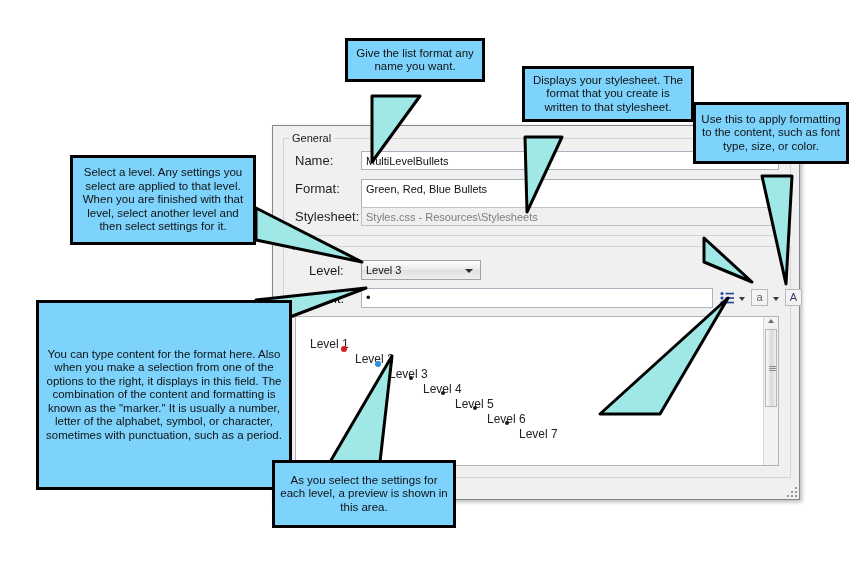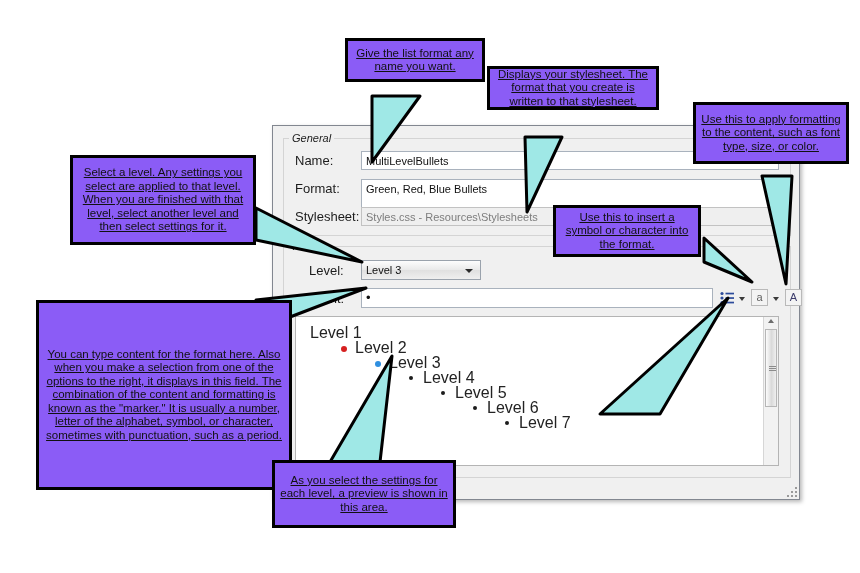--- a/index.html
+++ b/index.html
@@ -116,24 +116,25 @@
   
   #preview {
     position: absolute;
     background: #ffffff;
     border: 1px solid #b4b4b4;
     box-sizing: border-box;
     overflow: hidden;
   }
   .prev-line {
     position: absolute;
-    font-size: 16px;
+    font-size: 12px;
     color: #232323;
     line-height: 14px;
     white-space: nowrap;
+    margin-top: 11px;
   }
   .bullet {
     position: absolute;
     border-radius: 50%;
   }
   
   .vscroll {
     position: absolute;
     width: 15px;
     background: #f2f2f2;
@@ -175,54 +176,53 @@
   }
   .resize-grip i {
     position: absolute;
     width: 2px; height: 2px;
     background: #9a9a9a;
   }
 
   
   .callout {
     position: absolute;
-    background: #8b5cf6;
+    background: #7dd3fc;
     border: 3px solid #000000;
     box-sizing: border-box;
     color: #111111;
     font-size: 11.5px;
     line-height: 13.4px;
     text-align: center;
     z-index: 20;
     display: flex;
     align-items: center;
     justify-content: center;
     padding: 3px 5px;
-    text-decoration: underline;
   }
   .callout span { display: block; width: 100%; }
 
   
   #tails {
     position: absolute;
     left: 0; top: 0;
     width: 860px; height: 573px;
     z-index: 15;
     pointer-events: none;
   }
 </style>
 </head>
 <body>
 
 <div id="stage">
 
   <div id="dialog">
 
     <div class="group-box" style="left:10px; top:12px; width:508px; height:98px;"></div>
-    <div class="group-label" style="left:16px; top:7px;font-style:italic;">General</div>
+    <div class="group-label" style="left:16px; top:7px;">General</div>
 
     <div class="fld-label" style="left:22px; top:28px;">Name:</div>
     <div class="textbox" style="left:88px; top:25px; width:418px; height:19px;">MultiLevelBullets</div>
 
     <div class="fld-label" style="left:22px; top:56px;">Format:</div>
     <div class="textbox" style="left:88px; top:53px; width:418px; height:29px;">Green, Red, Blue Bullets</div>
 
     <div class="fld-label" style="left:22px; top:84px;">Stylesheet:</div>
     <div class="textbox readonly" style="left:88px; top:81px; width:418px; height:19px;">Styles.css - Resources\Stylesheets</div>
 
@@ -315,35 +315,32 @@
 
     <polygon points="330,462 380,462 392,356" fill="#9fe8e6" stroke="#000" stroke-width="3" stroke-linejoin="round"></polygon>
 
     <polygon points="600,414 660,414 728,298" fill="#9fe8e6" stroke="#000" stroke-width="3" stroke-linejoin="round"></polygon>
   </svg>
 
   <div class="callout" style="left:345px; top:38px; width:140px; height:44px;">
     <span>Give the list format any name you want.</span>
   </div>
 
-  <div class="callout" style="left:487px; top:66px; width:172px; height:44px;">
+  <div class="callout" style="left:522px; top:66px; width:172px; height:56px;">
     <span>Displays your stylesheet. The format that you create is written to that stylesheet.</span>
   </div>
 
   <div class="callout" style="left:693px; top:102px; width:156px; height:62px;">
     <span>Use this to apply formatting to the content, such as font type, size, or color.</span>
   </div>
 
   <div class="callout" style="left:70px; top:155px; width:186px; height:90px;">
     <span>Select a level. Any settings you select are applied to that level. When you are finished with that level, select another level and then select settings for it.</span>
   </div>
 
-  <div class="callout" style="left:553px; top:205px; width:148px; height:52px;">
-    <span>Use this to insert a symbol or character into the format.</span>
-  </div>
 
   <div class="callout" style="left:36px; top:300px; width:256px; height:190px;">
     <span>You can type content for the format here. Also when you make a selection from one of the options to the right, it displays in this field. The combination of the content and formatting is known as the "marker." It is usually a number, letter of the alphabet, symbol, or character, sometimes with punctuation, such as a period.</span>
   </div>
 
   <div class="callout" style="left:272px; top:460px; width:184px; height:68px;">
     <span>As you select the settings for each level, a preview is shown in this area.</span>
   </div>
 
 

